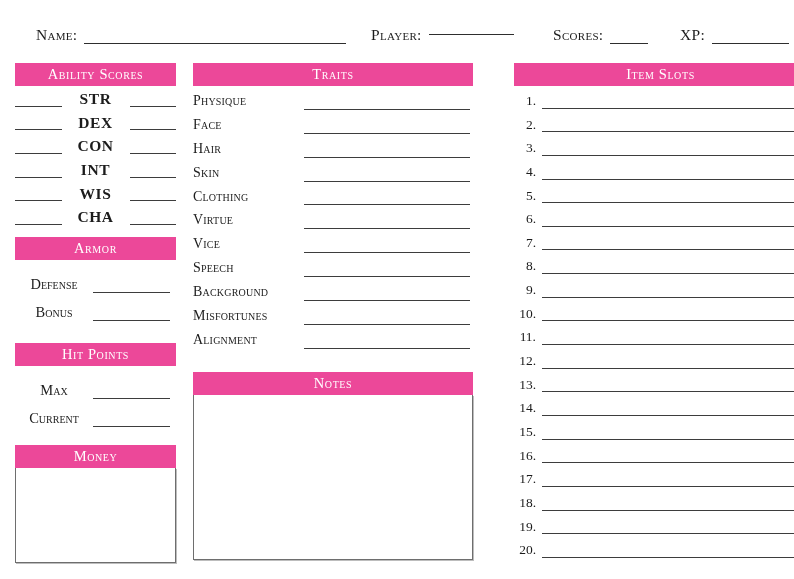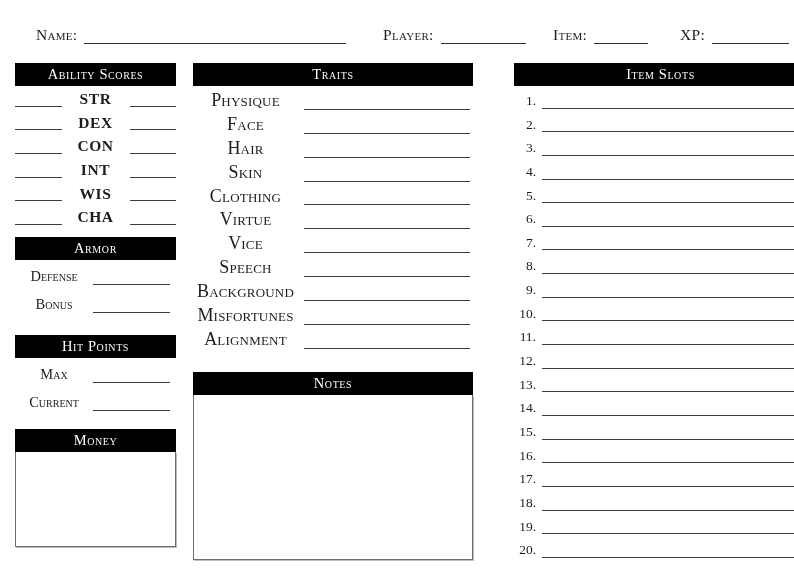--- a/index.html
+++ b/index.html
@@ -13,51 +13,51 @@
   }
 
   
   .hfield { position: absolute; top: 25px; height: 19px; display: flex; }
   .hfield .hlabel {
     font-variant: small-caps; font-size: 15.5px; line-height: 19px;
     white-space: nowrap; padding-right: 7px; letter-spacing: .3px; margin-left: 8px;
   }
   .hfield .hline { flex: 1; border-bottom: 1.2px solid #2e2e2e; }
   #f-name   { left: 28px;  width: 318px; }
-  #f-player { left: 375px; width: 151px; }
+  #f-player { left: 363px; width: 151px; align-items: center; }
   #f-level  { left: 545px; width: 103px; }
   #f-xp     { left: 672px; width: 117px; }
 
   
   .col { position: absolute; top: 63px; }
   #col-left  { left: 15px;  width: 161px; }
   #col-mid   { left: 193px; width: 280px; }
   #col-right { left: 514px; width: 293px; }
 
   
   .bar {
-    background: #000000; color: #ffffff;
+    background: #ec4899; color: #ffffff;
     height: 23px; line-height: 23px; text-align: center;
     font-variant: small-caps; font-size: 14.5px; letter-spacing: .6px;
   }
 
   
   .ability-rows { margin-top: 1px; }
   .ability-row { display: flex; height: 23.7px; }
   .ability-row .w-line {
     flex: 1; align-self: flex-end; height: 0;
     border-bottom: 1.2px solid #3d3d3d; margin-bottom: 4px;
   }
   .ability-label {
     width: 68px; text-align: center;
     font-weight: bold; font-size: 15.5px; line-height: 23.7px; letter-spacing: .6px;
   }
 
   
-  .kv-rows { margin-top: 2px; }
+  .kv-rows { margin-top: 10px; }
   .kv-row { display: flex; height: 28px; }
   .kv-label {
     width: 78px; text-align: center;
     font-variant: small-caps; font-size: 14.5px; line-height: 28px;
   }
   .kv-row .w-line {
     flex: 1; align-self: flex-end; height: 0;
     border-bottom: 1.2px solid #3d3d3d; margin: 0 6px 5px 0;
   }
 
@@ -74,22 +74,22 @@
     box-shadow: 1px 1px 0 #bdbdbd;
     background: #ffffff;
   }
   #money-box { height: 95px; }
   #notes-box { height: 165px; }
 
   
   .trait-rows { margin-top: 3px; }
   .trait-row { display: flex; height: 23.9px; }
   .trait-label {
-    width: 105px; text-align: center;
-    font-variant: small-caps; font-size: 18px; line-height: 23.9px; letter-spacing: .2px;
+    width: 105px; 
+    font-variant: small-caps; font-size: 14px; line-height: 23.9px; letter-spacing: .2px;
   }
   .trait-row .w-line {
     flex: 1; align-self: flex-end; height: 0;
     border-bottom: 1.2px solid #3d3d3d; margin: 0 3px 3px 6px;
   }
 
   
   .item-rows { margin-top: 3px; }
   .item-row { display: flex; height: 23.65px; }
   .item-num {
@@ -106,21 +106,21 @@
 
 <div class="hfield" id="f-name">
   <span class="hlabel">Name:</span>
   <span class="hline"></span>
 </div>
 <div class="hfield" id="f-player">
   <span class="hlabel">Player:</span>
   <span class="hline"></span>
 </div>
 <div class="hfield" id="f-level">
-  <span class="hlabel">Item:</span>
+  <span class="hlabel">Scores:</span>
   <span class="hline"></span>
 </div>
 <div class="hfield" id="f-xp">
   <span class="hlabel">XP:</span>
   <span class="hline"></span>
 </div>
 
 <div class="col" id="col-left">
 
   <div class="bar">Ability Scores</div>

